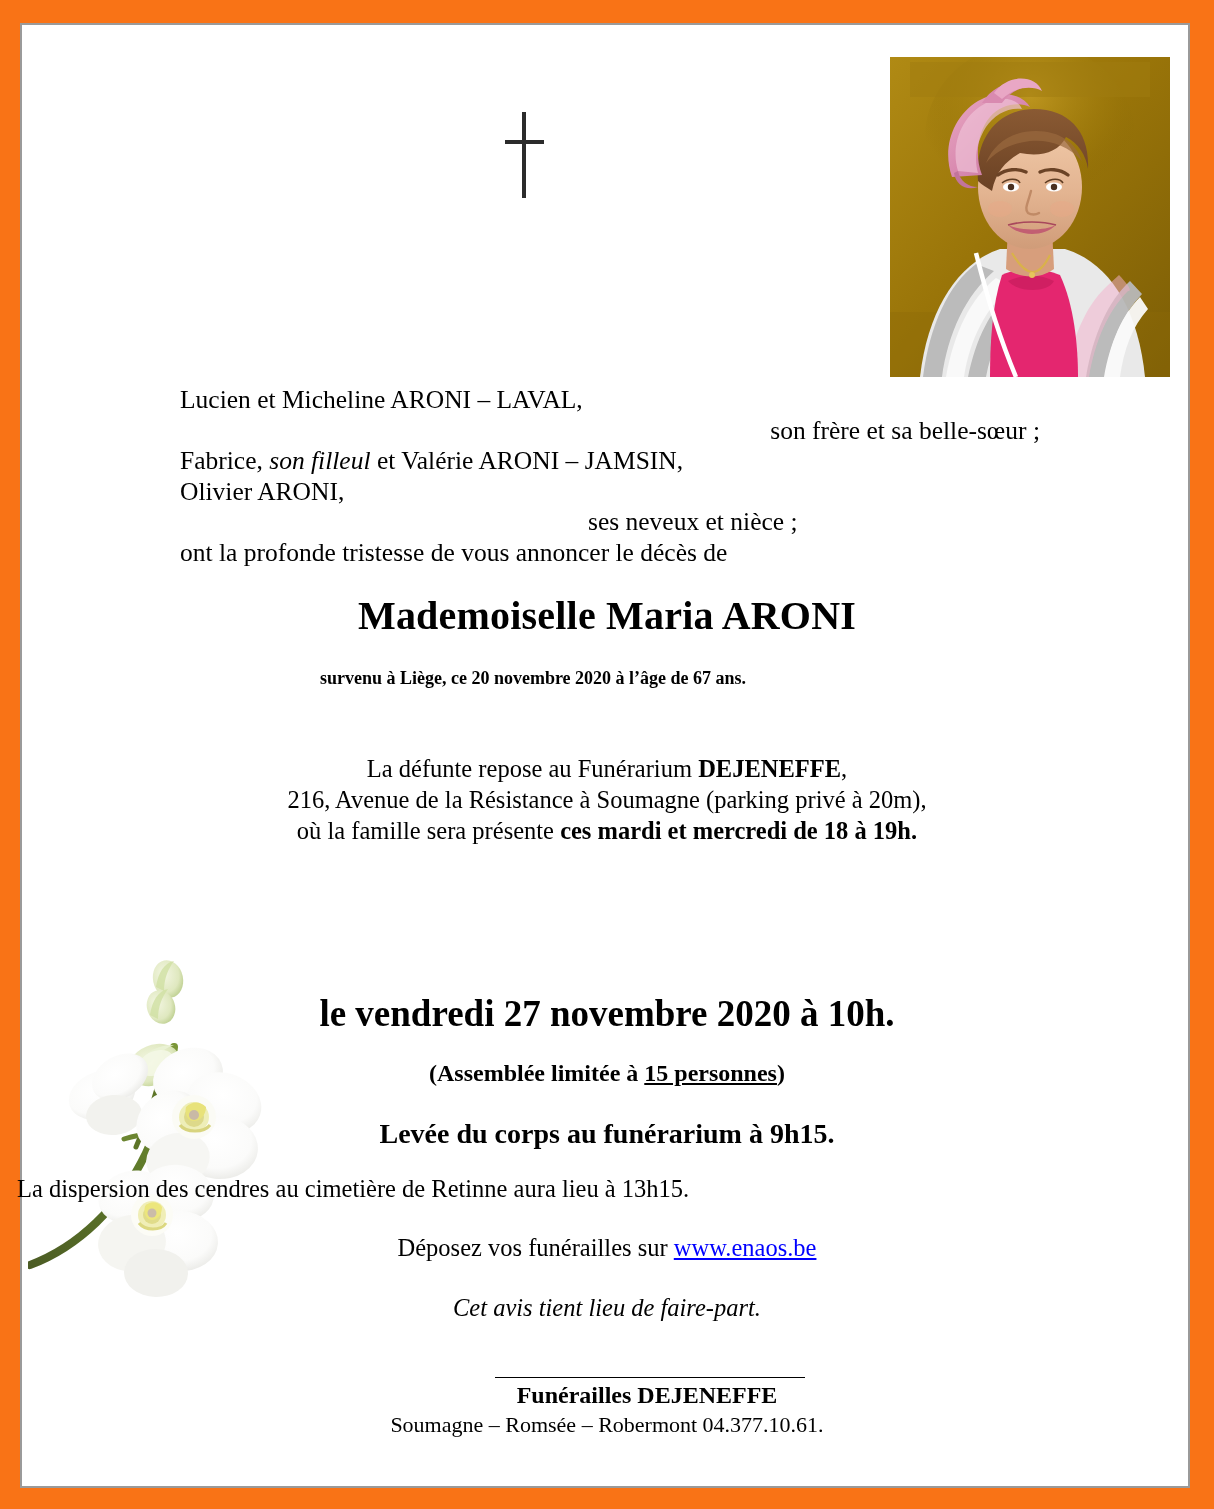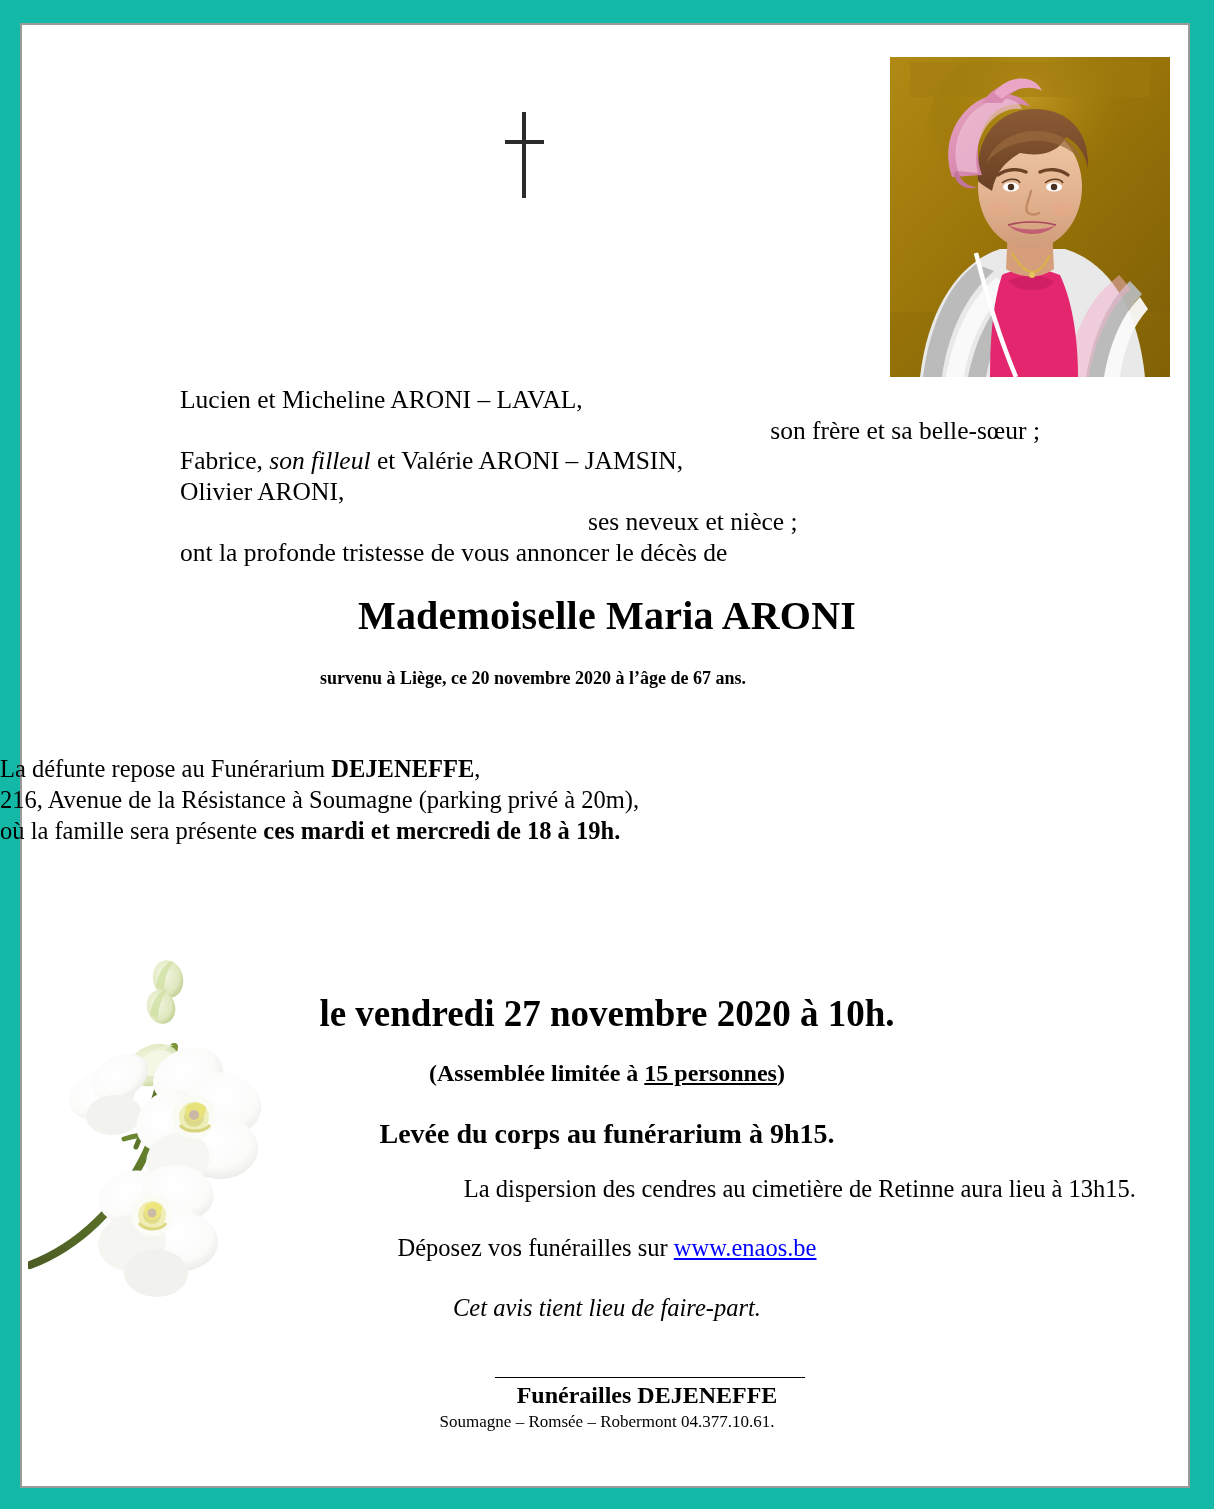--- a/index.html
+++ b/index.html
@@ -8,21 +8,21 @@
     background: #ffffff;
   }
   body {
     font-family: "Liberation Serif", "DejaVu Serif", serif;
     color: #000000;
   }
   #page {
     position: relative;
     width: 1214px;
     height: 1509px;
-    background: #14b8a6;
+    background: #f97316;
     overflow: hidden;
   }
   
   #frame {
     position: absolute;
     left: 20px;
     top: 23px;
     width: 1170px;
     height: 1465px;
     border: 2px solid #9a9a9a;
@@ -91,21 +91,21 @@
     left: 0; top: 668px;
     width: 1066px;
     text-align: center;
     font-size: 18px;
     font-weight: bold;
   }
   #repose-block {
     position: absolute;
     left: 0; top: 753px;
     width: 1214px;
-    text-align: left;
+    text-align: center;
     font-size: 24.5px;
     line-height: 31px;
   }
   #liturgy-block {
     position: absolute;
     left: 0; top: 900px;
     width: 1214px;
     text-align: center;
     font-size: 24.5px;
     line-height: 31px;
@@ -130,23 +130,23 @@
   #body-removal {
     position: absolute;
     left: 0; top: 1118px;
     width: 1214px;
     text-align: center;
     font-size: 28px;
     font-weight: bold;
   }
   #ashes-dispersal {
     position: absolute;
-    left: 4px; top: 1175px;
+    left: 17px; top: 1175px;
     width: 1132px;
-    text-align: right;
+    text-align: left;
     font-size: 24.5px;
   }
   #condolences {
     position: absolute;
     left: 0; top: 1234px;
     width: 1214px;
     text-align: center;
     font-size: 24.5px;
   }
   #condolences a {
@@ -176,21 +176,21 @@
     text-align: center;
     font-size: 24px;
     font-weight: bold;
     padding-left: 40px;
   }
   #footer-locations {
     position: absolute;
     left: 0; top: 1412px;
     width: 1214px;
     text-align: center;
-    font-size: 17px;
+    font-size: 22px;
   }
 </style>
 </head>
 <body>
 
 <div id="page">
 
   <div id="frame"></div>
 
   <div id="cross">

